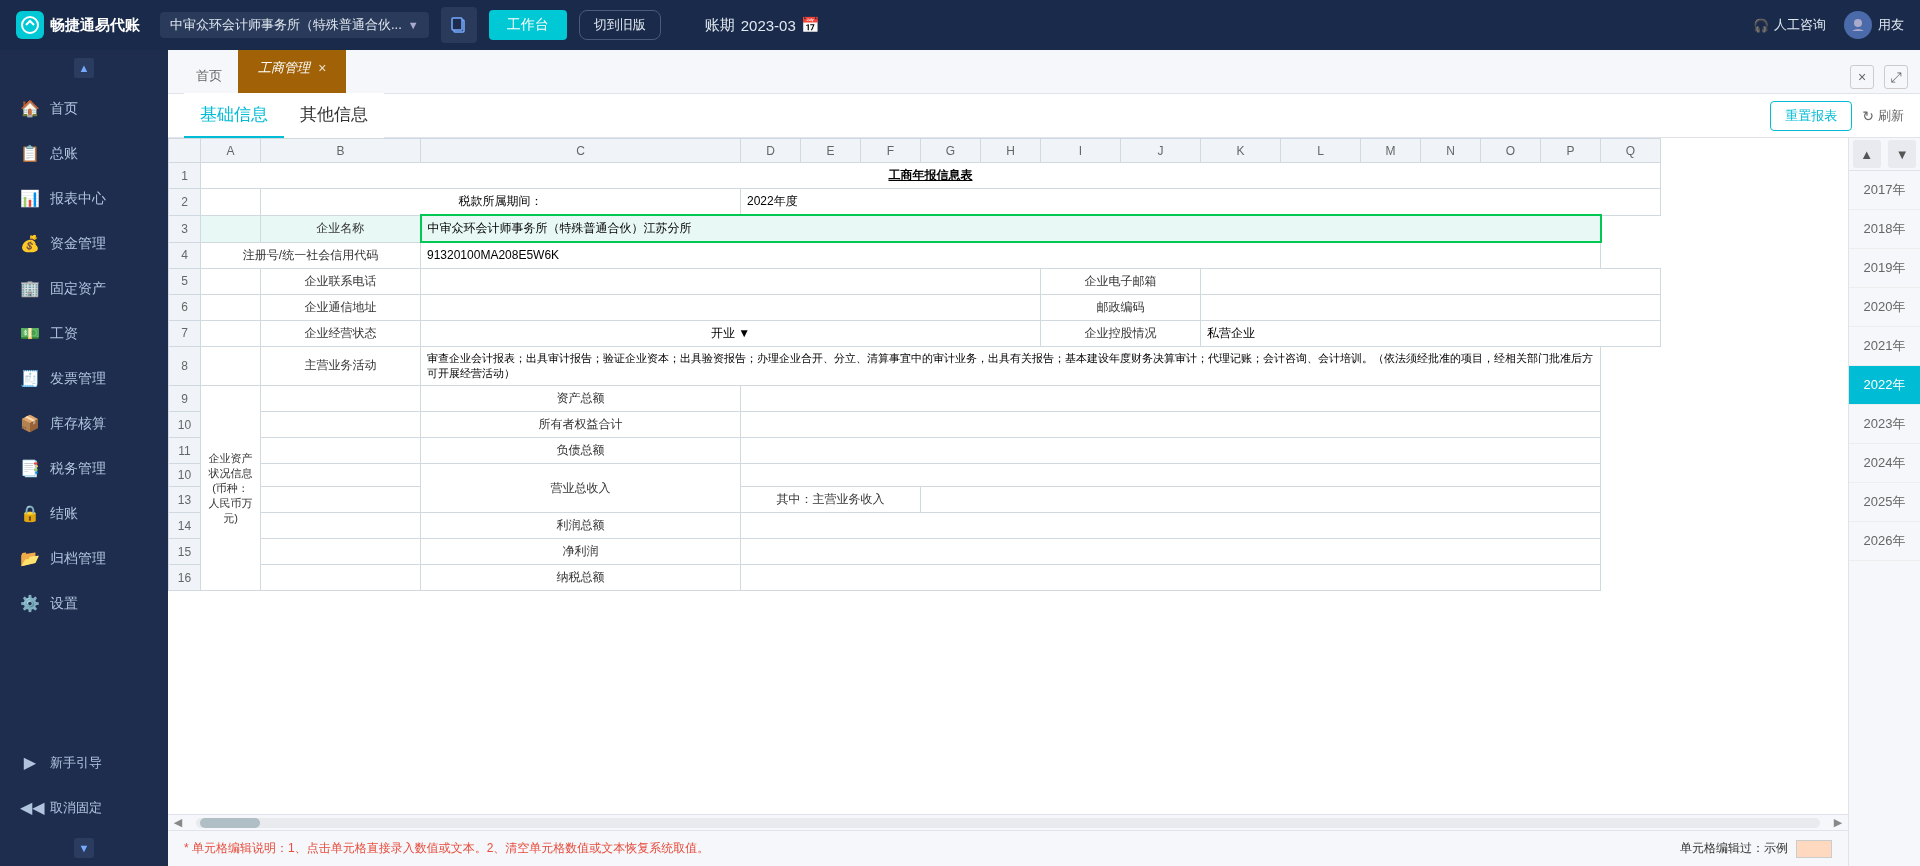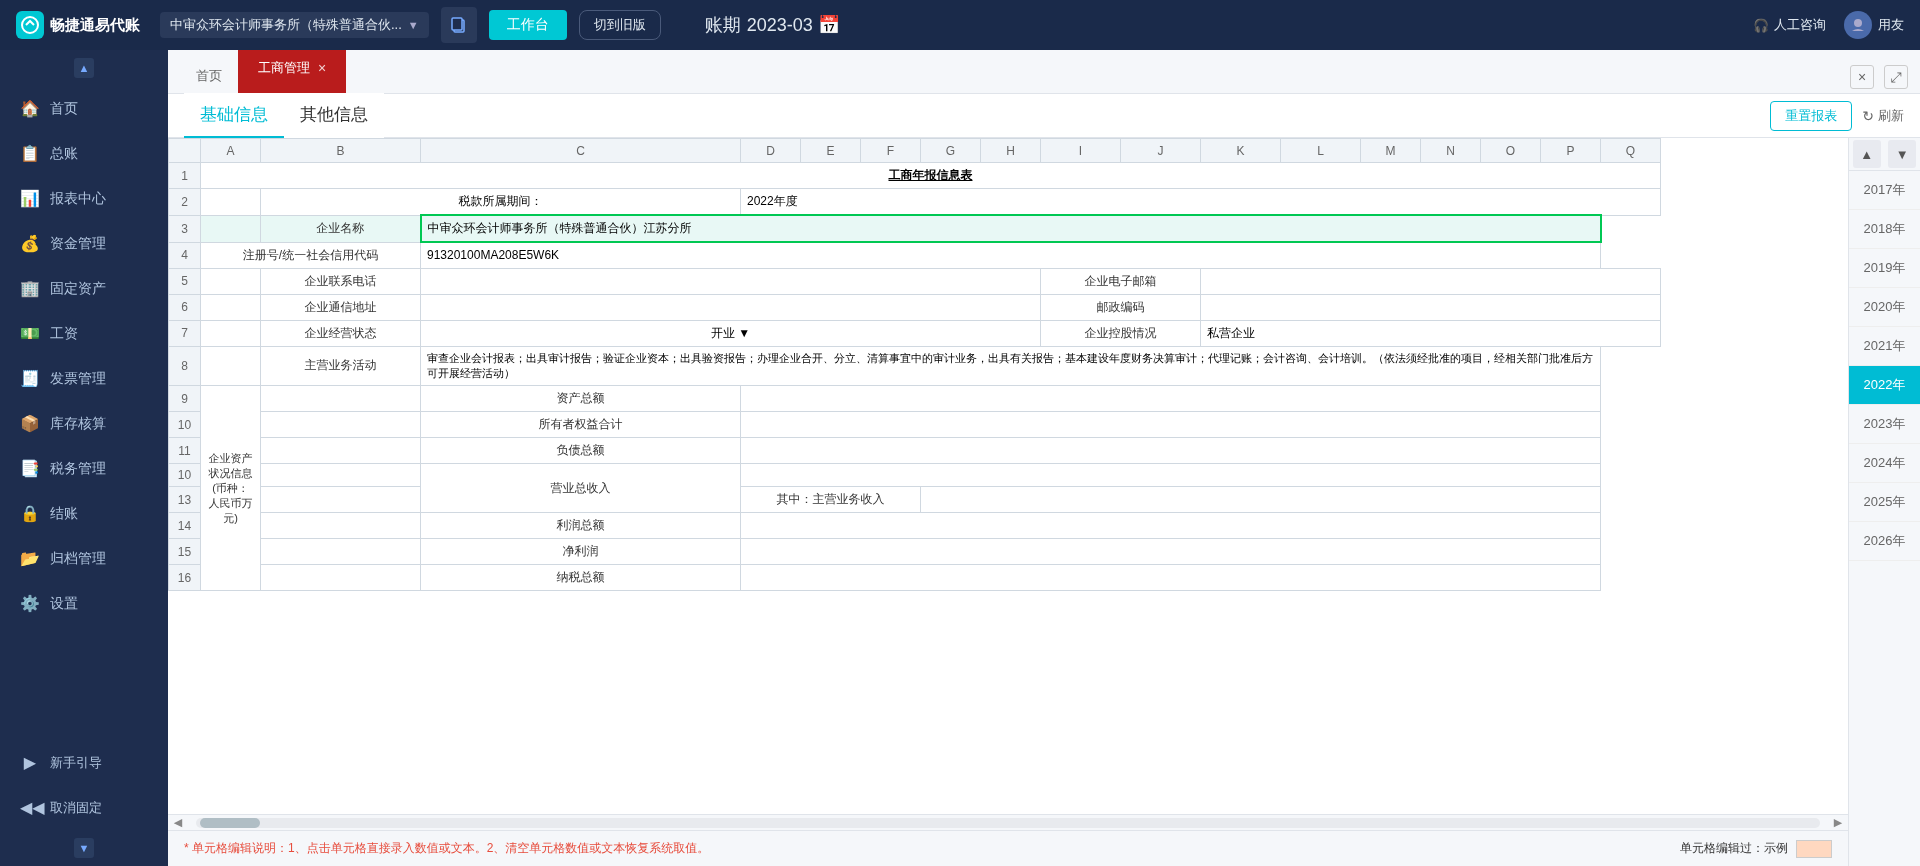--- a/index.html
+++ b/index.html
@@ -7,21 +7,21 @@
 
     
     .top-bar { height: 50px; background: #1a2a4a; display: flex; align-items: center; padding: 0 16px; gap: 12px; flex-shrink: 0; }
     .logo { display: flex; align-items: center; gap: 6px; color: #ffffff; font-size: 15px; font-weight: bold; margin-right: 8px; }
     .logo-icon { width: 28px; height: 28px; background: #00c8d4; border-radius: 6px; display: flex; align-items: center; justify-content: center; }
     .company-selector { display: flex; align-items: center; background: #2a3a5a; border-radius: 4px; padding: 4px 10px; color: #e0e8f0; font-size: 13px; gap: 6px; cursor: pointer; min-width: 220px; }
     .company-selector .chevron { color: #aac; font-size: 11px; }
     .icon-btn { width: 36px; height: 36px; background: #2a3a5a; border-radius: 4px; display: flex; align-items: center; justify-content: center; cursor: pointer; color: #7af; font-size: 16px; }
     .workbench-btn { background: #00c8d4; color: #fff; border: none; border-radius: 4px; padding: 6px 18px; font-size: 14px; cursor: pointer; }
     .switch-btn { background: transparent; color: #e0e8f0; border: 1px solid #4a5a7a; border-radius: 8px; padding: 5px 14px; font-size: 13px; cursor: pointer; }
-    .period { color: #e0e8f0; font-size: 18px; display: flex; align-items: center; gap: 6px; padding-left: 32px; }
+    .period { color: #e0e8f0; font-size: 15px; display: flex; align-items: center; gap: 6px; padding-left: 32px; }
     .top-right { margin-left: auto; display: flex; align-items: center; gap: 18px; color: #e0e8f0; font-size: 13px; }
     .top-right .help { display: flex; align-items: center; gap: 4px; cursor: pointer; }
     .top-right .user { display: flex; align-items: center; gap: 6px; cursor: pointer; }
     .user-avatar { width: 28px; height: 28px; background: #4a6aaa; border-radius: 50%; display: flex; align-items: center; justify-content: center; color: #fff; font-size: 12px; }
 
     
     .main-layout { display: flex; flex: 1; overflow: hidden; }
 
     
     .sidebar { width: 168px; background: #1e2d4e; display: flex; flex-direction: column; flex-shrink: 0; overflow-y: auto; }
@@ -31,21 +31,21 @@
     .sidebar-bottom .sidebar-item { font-size: 13px; }
     .sidebar-scroll { display: flex; align-items: center; justify-content: center; padding: 8px; }
     .sidebar-scroll-btn { width: 20px; height: 20px; background: #2a3d60; border-radius: 3px; display: flex; align-items: center; justify-content: center; color: #7af; cursor: pointer; font-size: 11px; }
 
     
     .content-area { flex: 1; display: flex; flex-direction: column; background: #fff; overflow: hidden; }
 
     
     .tab-bar { height: 44px; background: #f5f7fa; border-bottom: 1px solid #e0e4ea; display: flex; align-items: flex-end; padding: 0 12px; gap: 0; flex-shrink: 0; }
     .tab-inactive { padding: 8px 16px; color: #666; cursor: pointer; font-size: 13px; border-radius: 4px 4px 0 0; }
-    .tab-active { padding: 16px 20px; background: #b91c1c; color: #fff; font-size: 13px; border-radius: 4px 4px 0 0; display: flex; align-items: center; gap: 8px; cursor: pointer; }
+    .tab-active { padding: 16px 20px; background: #a16207; color: #fff; font-size: 13px; border-radius: 4px 4px 0 0; display: flex; align-items: center; gap: 8px; cursor: pointer; font-style: italic; }
     .tab-close { font-size: 14px; cursor: pointer; opacity: 0.8; }
     .tab-bar-right { margin-left: auto; display: flex; align-items: center; gap: 10px; padding-bottom: 4px; }
     .tab-close-all { width: 24px; height: 24px; border: 1px solid #ccc; border-radius: 3px; display: flex; align-items: center; justify-content: center; cursor: pointer; font-size: 14px; color: #666; }
     .tab-expand { width: 24px; height: 24px; border: 1px solid #ccc; border-radius: 3px; display: flex; align-items: center; justify-content: center; cursor: pointer; font-size: 14px; color: #666; }
     .reset-report-btn { border: 1px solid #00bcd4; color: #00bcd4; background: #fff; border-radius: 4px; padding: 5px 14px; font-size: 13px; cursor: pointer; }
     .refresh-btn { border: none; background: transparent; color: #666; font-size: 13px; cursor: pointer; display: flex; align-items: center; gap: 4px; }
 
     
     .sub-tabs { display: flex; padding: 0 16px; border-bottom: 1px solid #e0e4ea; background: #fff; flex-shrink: 0; }
     .sub-tab { padding: 10px 16px; font-size: 17px; color: #333; cursor: pointer; border-bottom: 2px solid transparent; }

